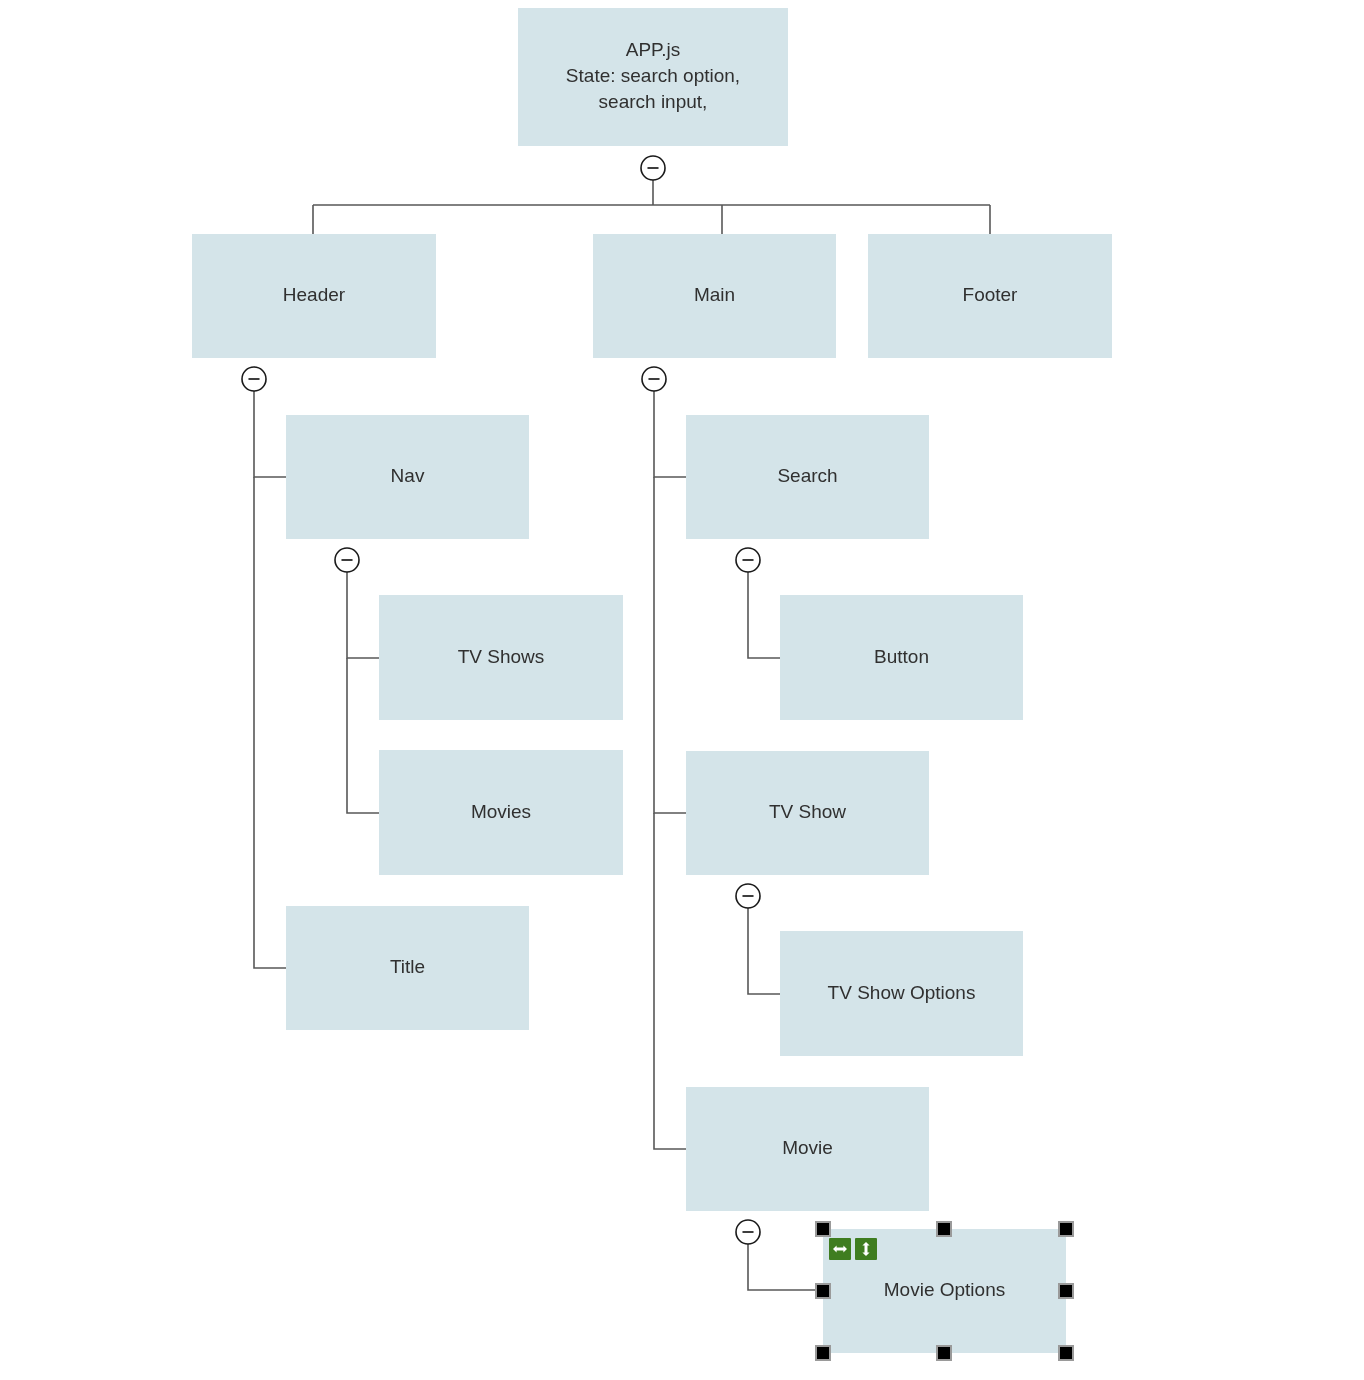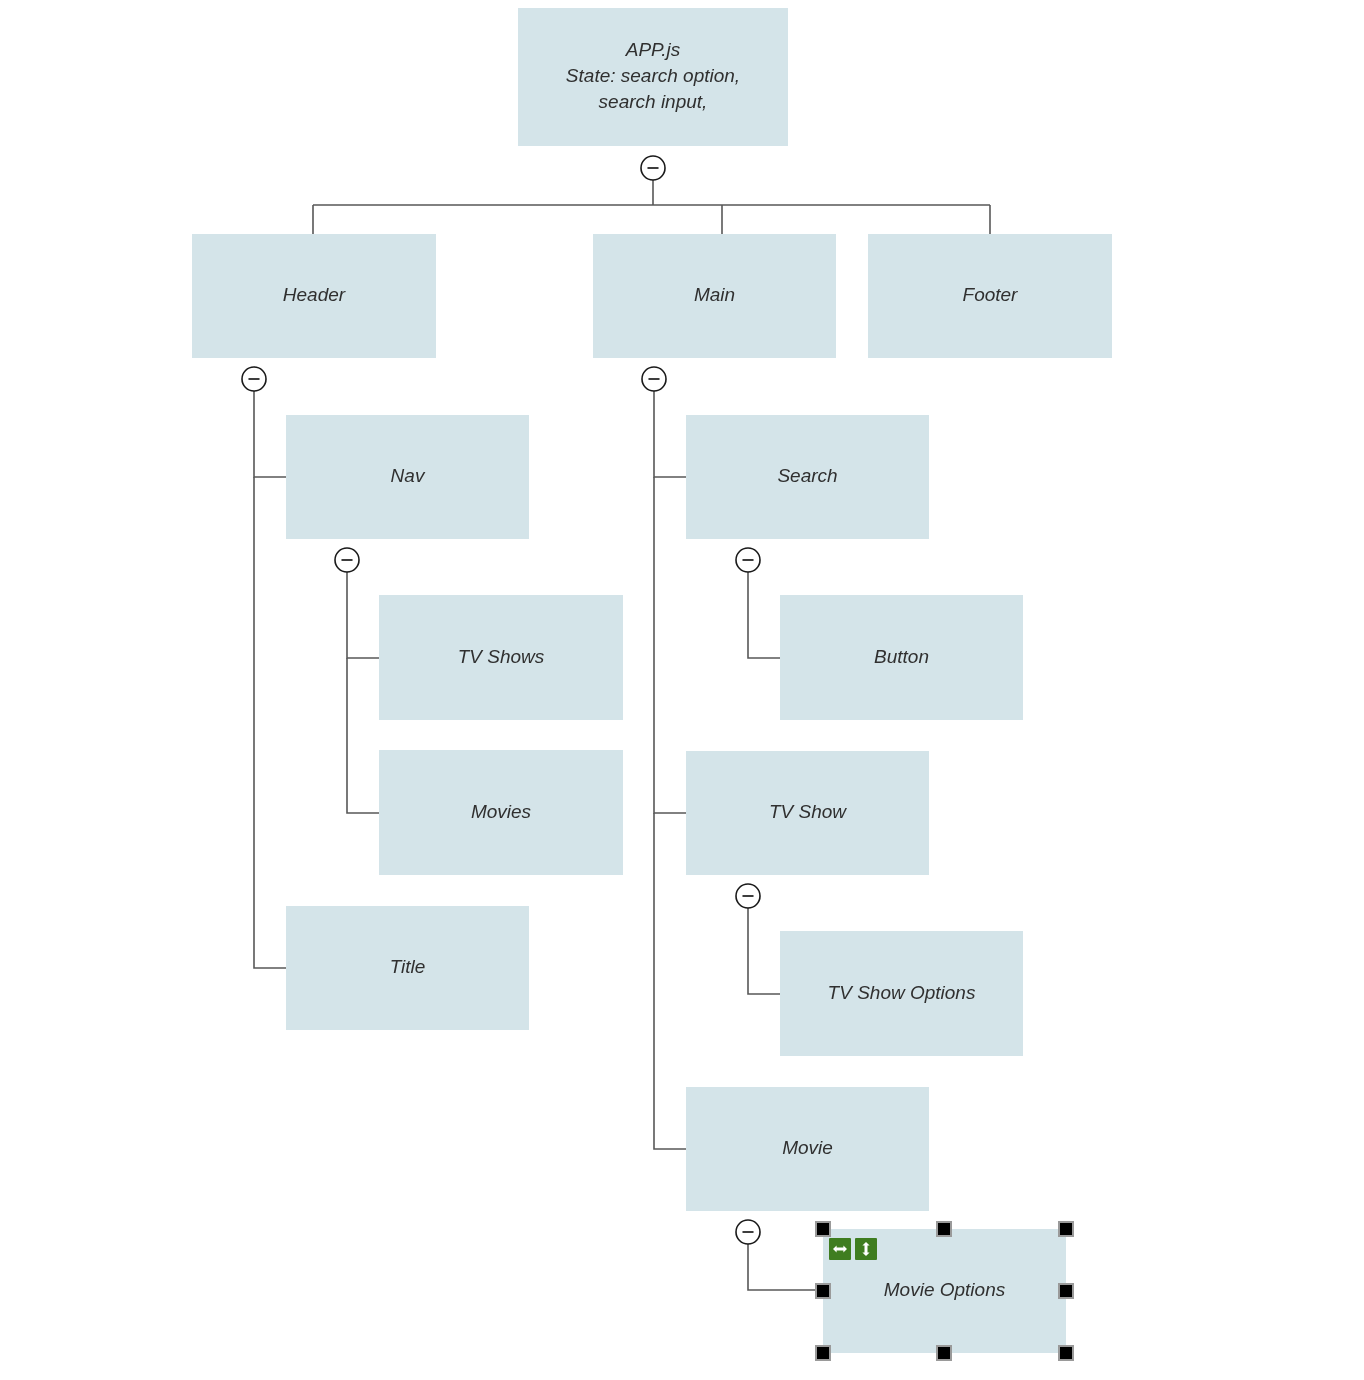--- a/index.html
+++ b/index.html
@@ -11,21 +11,20 @@
     font-family: "Liberation Sans", sans-serif;
     width: 1364px;
     height: 1380px;
     overflow: hidden;
   }
   #canvas {
     position: relative;
     width: 1364px;
     height: 1060px;
     background: #ffffff;
-    font-style: italic;
   }
   svg.diagram {
     position: absolute;
     left: 0;
     top: 0;
     width: 1364px;
     height: 1380px;
     display: block;
   }
   .node-rect {

